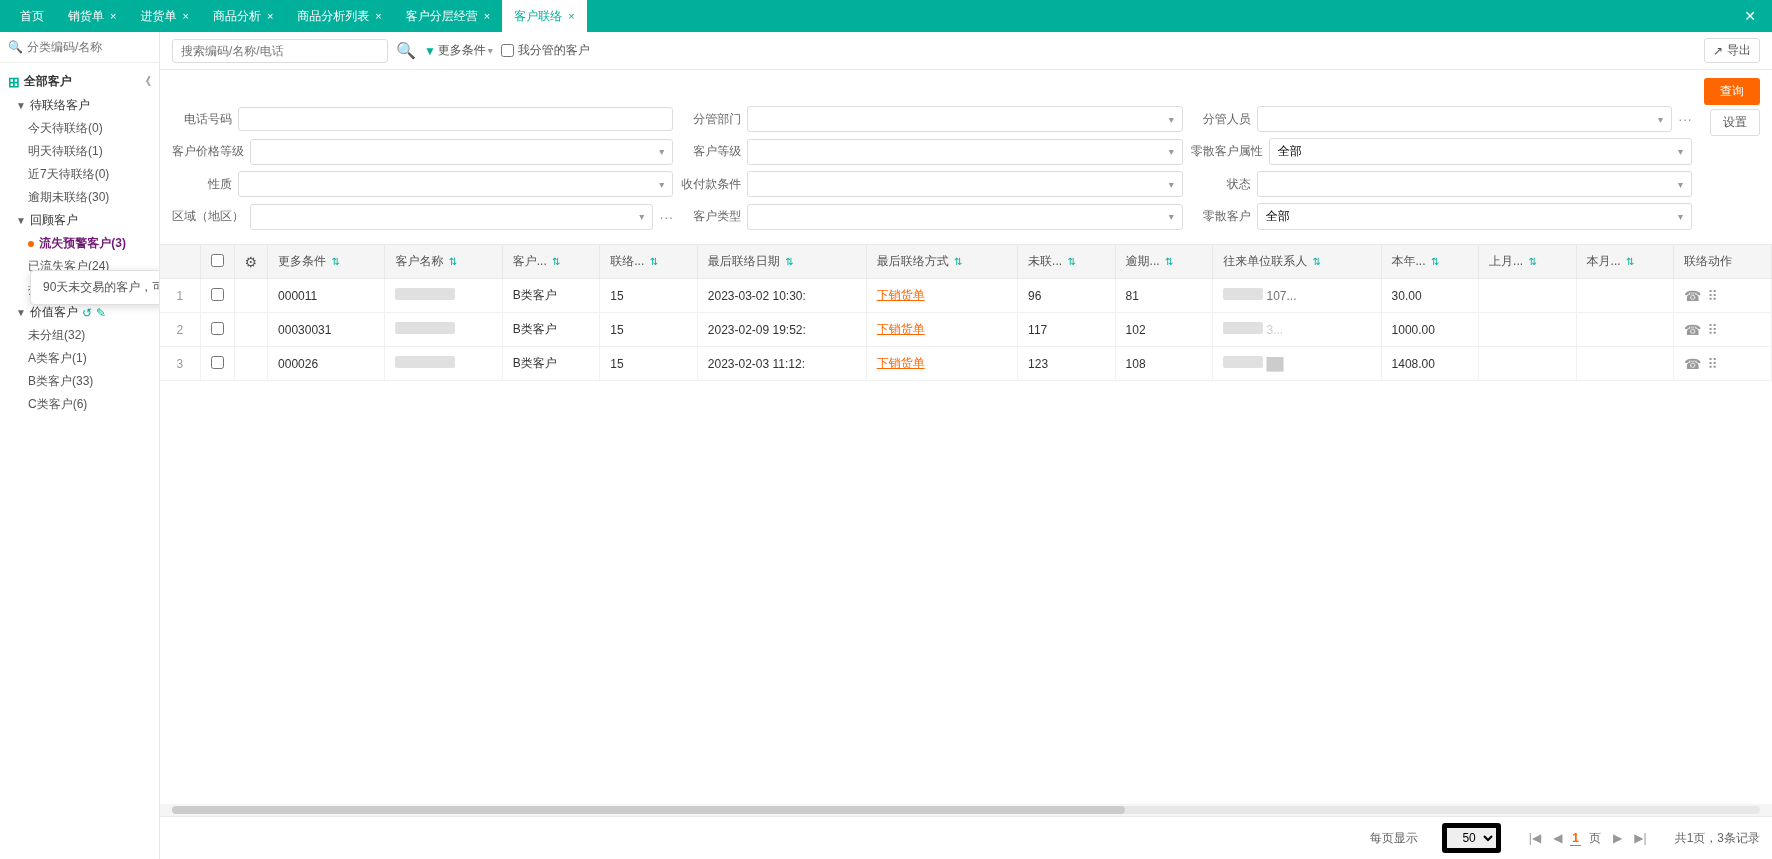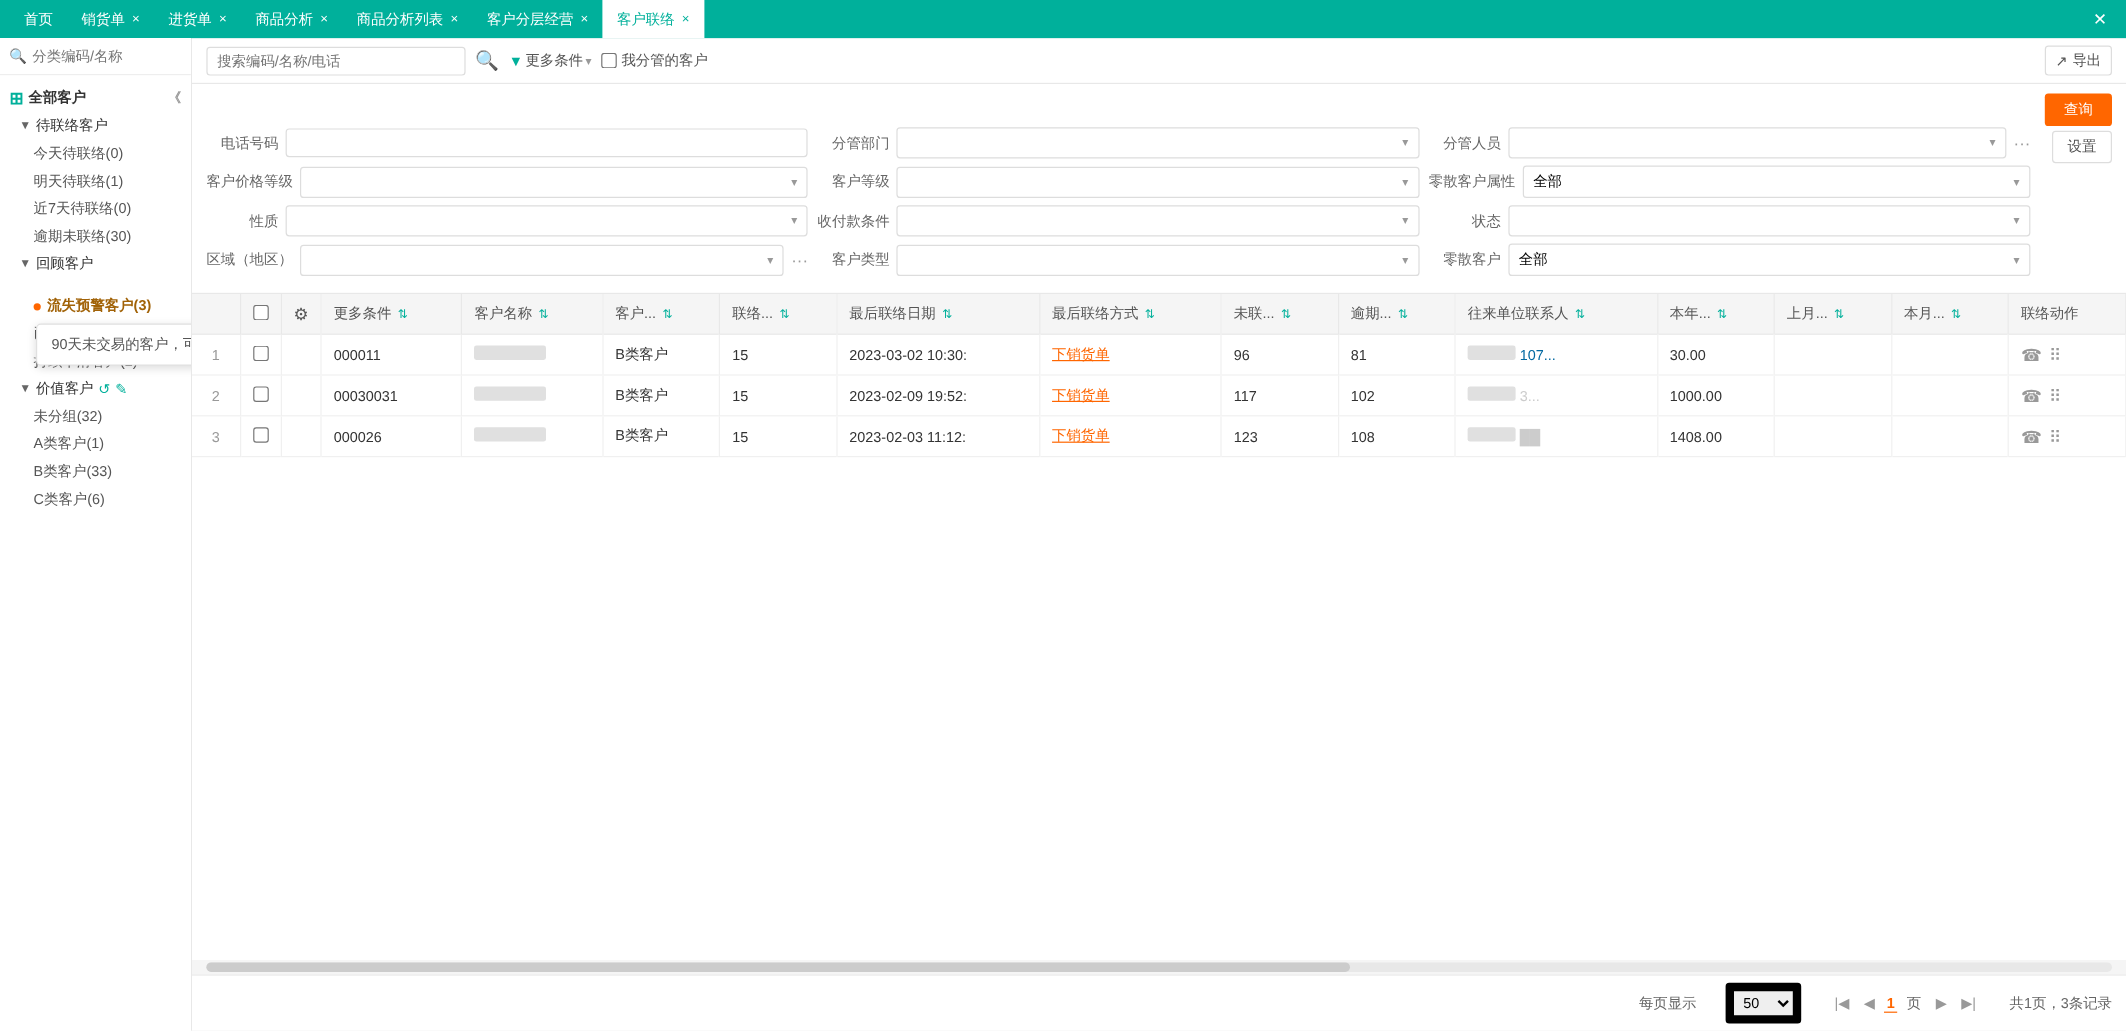--- a/index.html
+++ b/index.html
@@ -108,23 +108,22 @@
       margin-right: 4px;
       color: #666;
       font-size: 10px;
     }
     .sidebar-item {
       padding: 3px 0 3px 12px;
       color: #555;
       cursor: pointer;
     }
     .sidebar-item.active {
-      color: #a16207;
+      color: #701a75;
       font-weight: bold;
-      margin-top: 12px;
     }
     .sidebar-item .orange-dot {
       display: inline-block;
       width: 6px;
       height: 6px;
       background: #ff6600;
       border-radius: 50%;
       margin-right: 2px;
     }
 
@@ -327,24 +326,25 @@
       background: #fff;
       border-top: 1px solid #e8e8e8;
       padding: 6px 12px;
       display: flex;
       align-items: center;
       justify-content: flex-end;
       gap: 24px;
     }
     .footer .page-size-label { color: #666; }
     .footer .page-size-select {
-      border: 7px solid #000000;
+      border: 5px solid #000000;
       border-radius: 3px;
       padding: 2px 4px;
       font-size: 12px;
+      text-align: right;
     }
     .footer .page-nav {
       display: flex;
       align-items: center;
       gap: 4px;
       color: #555;
     }
     .footer .page-nav .nav-btn {
       cursor: pointer;
       color: #999;
@@ -674,21 +674,21 @@
         <span style="display:inline-block;width:60px;height:12px;background:#e0e0e0;border-radius:2px;"></span>
       </td>
       <td>B类客户</td>
       <td>15</td>
       <td>2023-03-02 10:30:</td>
       <td class="link">下销货单</td>
       <td>96</td>
       <td>81</td>
       <td>
         <span style="display:inline-block;width:40px;height:12px;background:#e0e0e0;border-radius:2px;"></span>
-        <span style="color:#0369a1;"> 107...</span>
+        <span style="color:#737373;"> 107...</span>
       </td>
       <td>30.00</td>
       <td></td>
       <td></td>
       <td>
         <div class="action-icons">
           <span class="action-icon" title="联络">☎</span>
           <span class="action-icon" title="更多">⠿</span>
         </div>
       </td>

